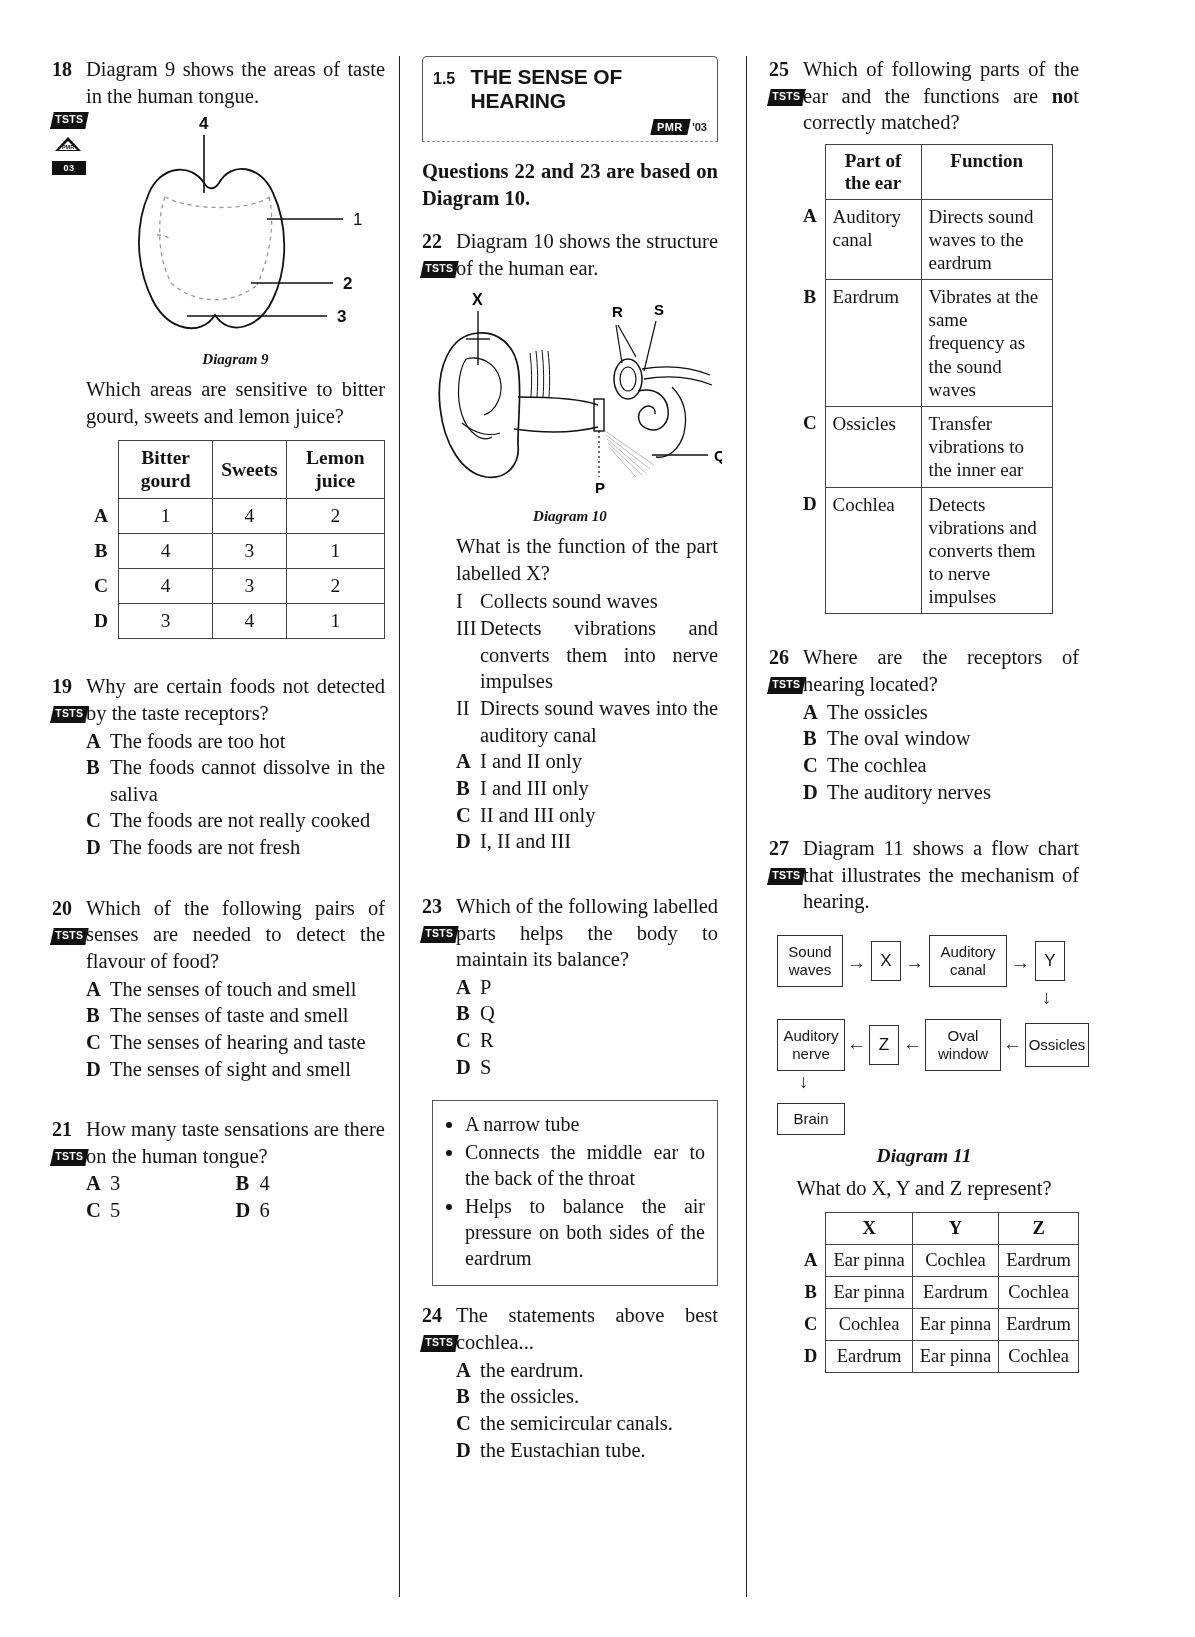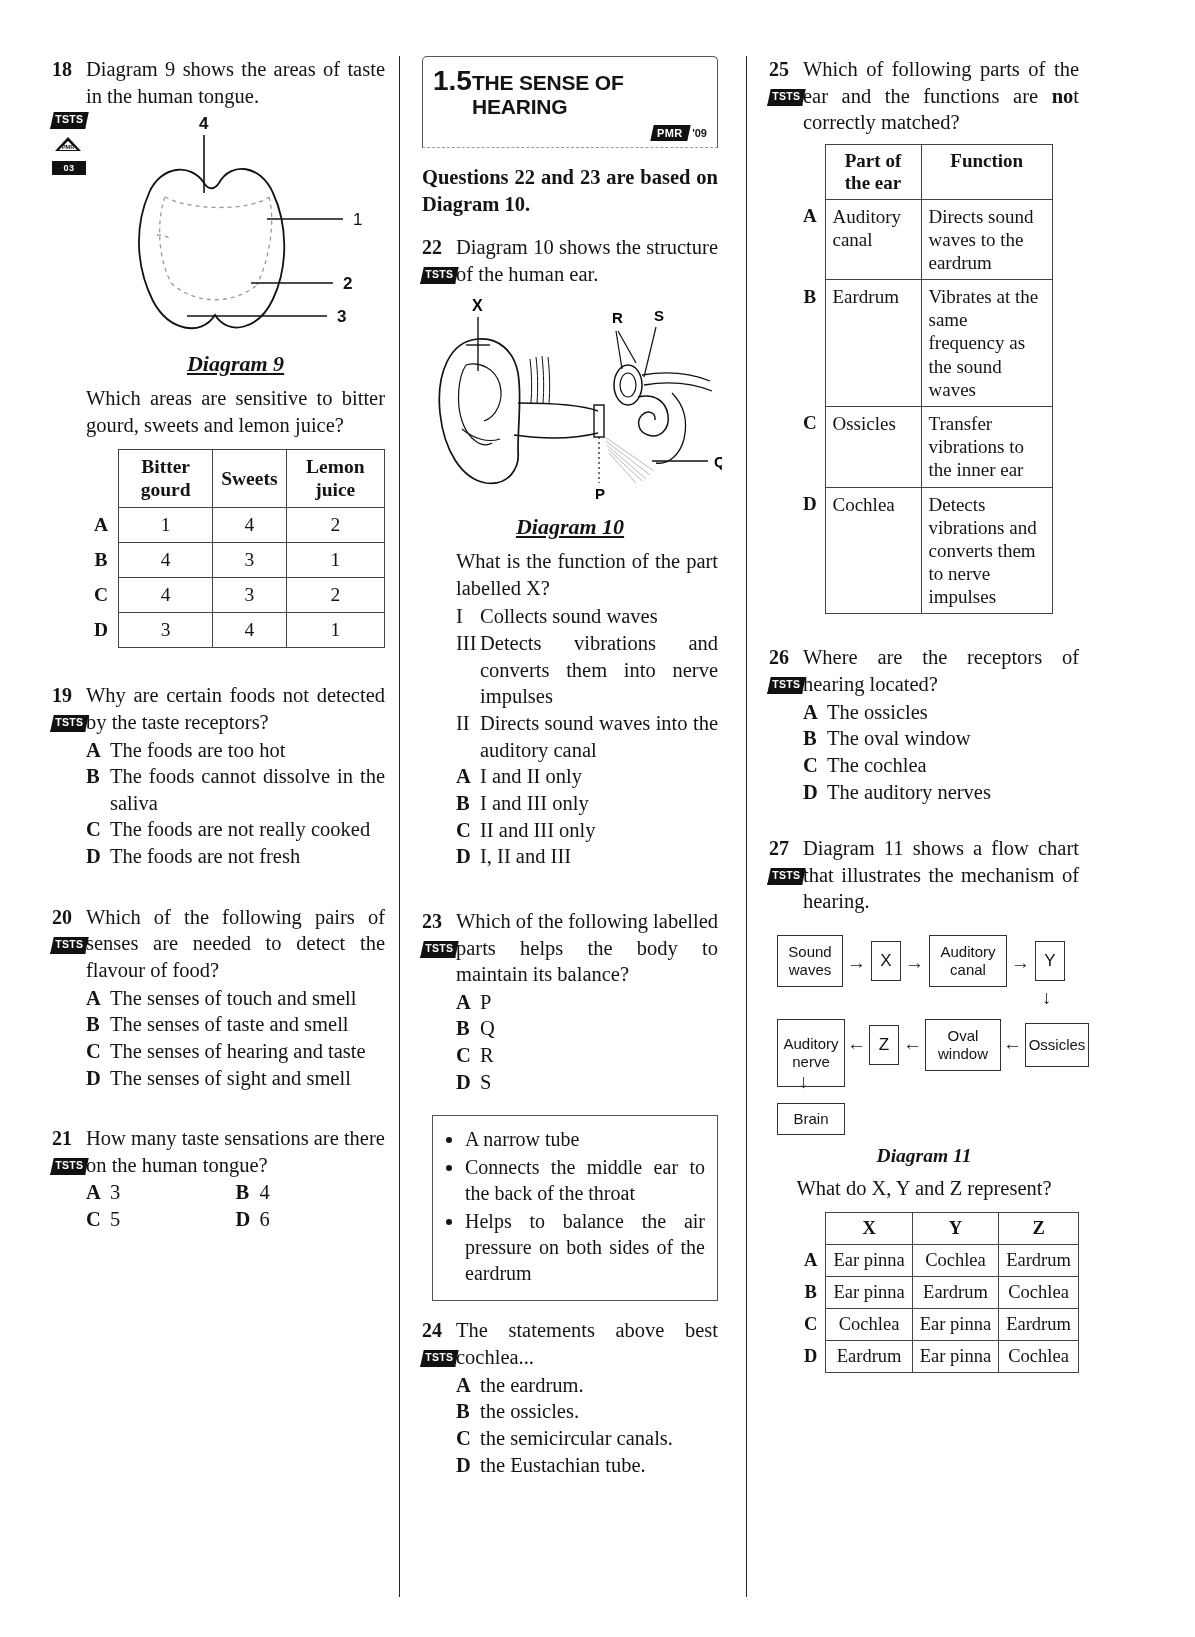--- a/index.html
+++ b/index.html
@@ -43,21 +43,21 @@
   .opts { margin-top:1px; }
   .opt { display:flex; font-size:20.5px; line-height:1.30; margin-left:34px; }
   .opt-l { font-weight:bold; width:24px; flex:0 0 24px; }
   .opt-t { flex:1; text-align:justify; }
   .opt-t.nojust { text-align:left; }
   .opt-grid { display:flex; margin-left:34px; }
   .opt-grid .opt { margin-left:0; width:50%; }
 
   
   .fig { text-align:center; margin:6px 0 4px 0; }
-  .fig-cap { font-style:italic; font-weight:bold; font-size:22px; margin-top:2px;text-decoration:underline;}
+  .fig-cap { font-style:italic; font-weight:bold; font-size:15px; margin-top:2px;}
 
   
   table.ans { border-collapse:collapse; margin:10px 0 4px 34px; font-size:19.5px; }
   table.ans td, table.ans th { border:1.2px solid #444; padding:6px 8px; text-align:center; font-weight:normal;}
   table.ans th { font-weight:bold; line-height:1.15; }
   table.ans td.lbl, table.ans th.lbl { border:none; font-weight:bold; padding-right:10px; width:26px; }
 
   table.fn { border-collapse:collapse; margin:8px 0 4px 32px; font-size:19px; width:252px; }
   table.fn td, table.fn th { border:1.2px solid #444; padding:5px 7px; vertical-align:top;
                              text-align:left; font-weight:normal; line-height:1.22;}
@@ -71,21 +71,21 @@
   table.xyz td.lbl, table.xyz th.lbl { border:none; font-weight:bold; width:24px; padding-right:8px;}
 
   
   .sec {
     border:1.5px solid #555; border-style:solid solid dashed solid;
     border-bottom:1.5px dashed #999;
     border-radius:5px 5px 0 0;
     padding:8px 10px 6px 10px; margin-bottom:16px; position:relative;
   }
   .sec-row { display:flex; align-items:baseline; }
-  .sec-num { font-family:"Liberation Sans", sans-serif; font-weight:bold; font-size:28px; width:40px;}
+  .sec-num { font-family:"Liberation Sans", sans-serif; font-weight:bold; font-size:16px; width:40px;}
   .sec-title { font-family:"Liberation Sans", sans-serif; font-weight:bold; font-size:21px; letter-spacing:-.2px;}
   .sec-badge { text-align:right; margin-top:4px; }
   .pmr-pill { display:inline-block; background:#111; color:#fff;
               font-family:"Liberation Sans", sans-serif; font-weight:bold; font-size:11px;
               padding:2px 6px 2px 5px; transform:skewX(-12deg); letter-spacing:.4px;}
   .pmr-pill span { display:inline-block; transform:skewX(12deg); }
   .pmr-year { font-family:"Liberation Sans", sans-serif; font-weight:bold; font-size:11px; margin-left:3px;}
 
   .intro { font-weight:bold; font-size:20.5px; line-height:1.32; margin-bottom:16px; text-align:justify;}
 
@@ -288,21 +288,21 @@
   </div>
 
   <div class="col mid">
 
     <div class="sec">
       <div class="sec-row">
         <div class="sec-num">1.5</div>
         <div class="sec-title">THE SENSE OF HEARING</div>
       </div>
       <div class="sec-badge">
-        <span class="pmr-pill"><span>PMR</span></span><span class="pmr-year">'09</span>
+        <span class="pmr-pill"><span>PMR</span></span><span class="pmr-year">'03</span>
       </div>
     </div>
 
     <div class="intro">Questions 22 and 23 are based on Diagram 10.</div>
 
     <div class="q">
       <div class="q-head">
         <div class="q-num">22</div>
         <div class="q-text">Diagram 10 shows the structure of the human ear.</div>
       </div>
@@ -542,21 +542,21 @@
         <div class="fbox" style="left:152px;top:10px;width:78px;height:52px;">Auditory canal</div>
         <div class="arr" style="left:234px;top:27px;">→</div>
         <div class="fbox sm" style="left:258px;top:16px;width:30px;height:40px;">Y</div>
         <div class="arr" style="left:265px;top:62px;">↓</div>
         <div class="fbox" style="left:248px;top:98px;width:64px;height:44px;">Ossicles</div>
         <div class="arr" style="left:226px;top:108px;">←</div>
         <div class="fbox" style="left:148px;top:94px;width:76px;height:52px;text-align:center;">Oval window</div>
         <div class="arr" style="left:126px;top:108px;">←</div>
         <div class="fbox sm" style="left:92px;top:100px;width:30px;height:40px;">Z</div>
         <div class="arr" style="left:70px;top:108px;">←</div>
-        <div class="fbox" style="left:0;top:94px;width:68px;height:68px;">Auditory nerve</div>
+        <div class="fbox" style="left:0;top:94px;width:68px;height:52px;">Auditory nerve</div>
         <div class="arr" style="left:22px;top:146px;">↓</div>
         <div class="fbox" style="left:0;top:178px;width:68px;height:32px;">Brain</div>
       </div>
 
       <div class="cap-center">Diagram 11</div>
       <div class="question-text c" style="text-align:center;">What do X, Y and Z represent?</div>
 
       <table class="xyz">
         <tbody>
               <tr>

